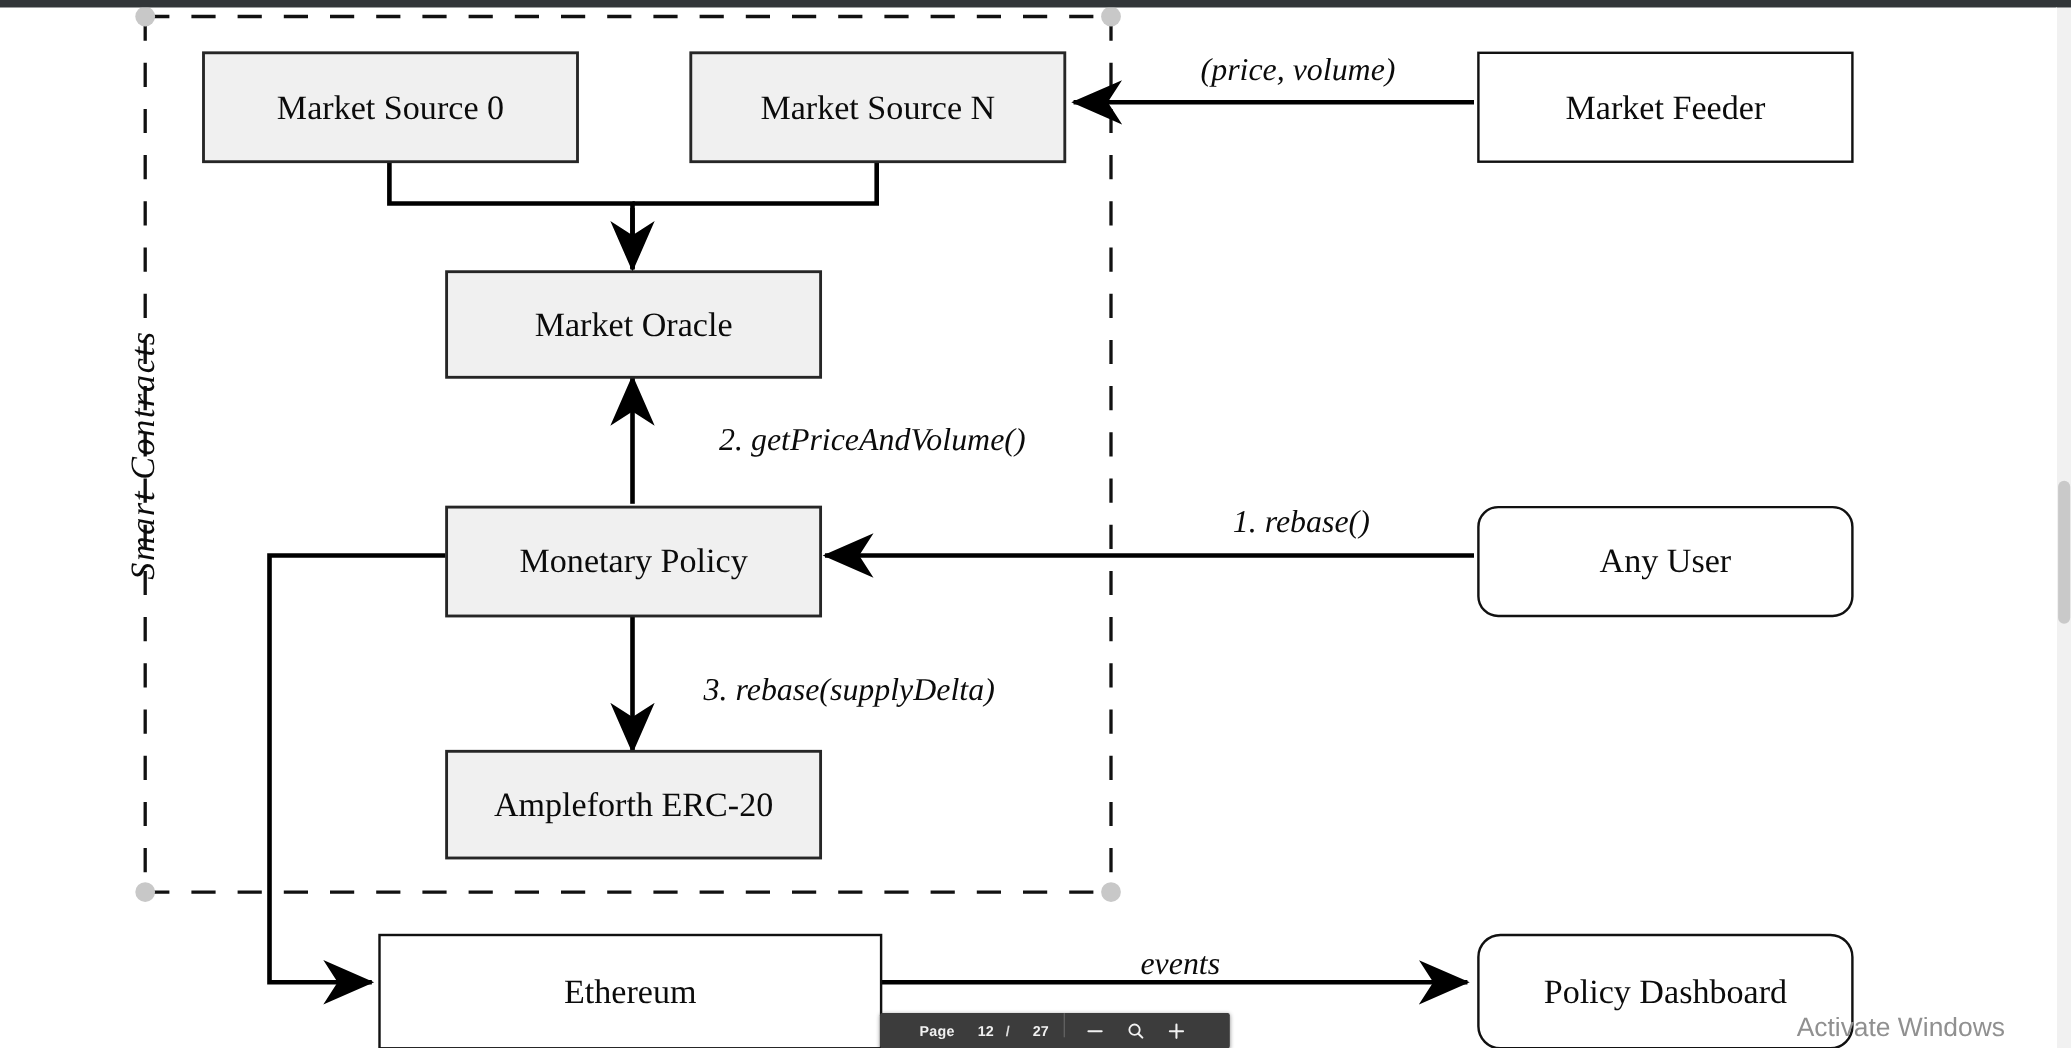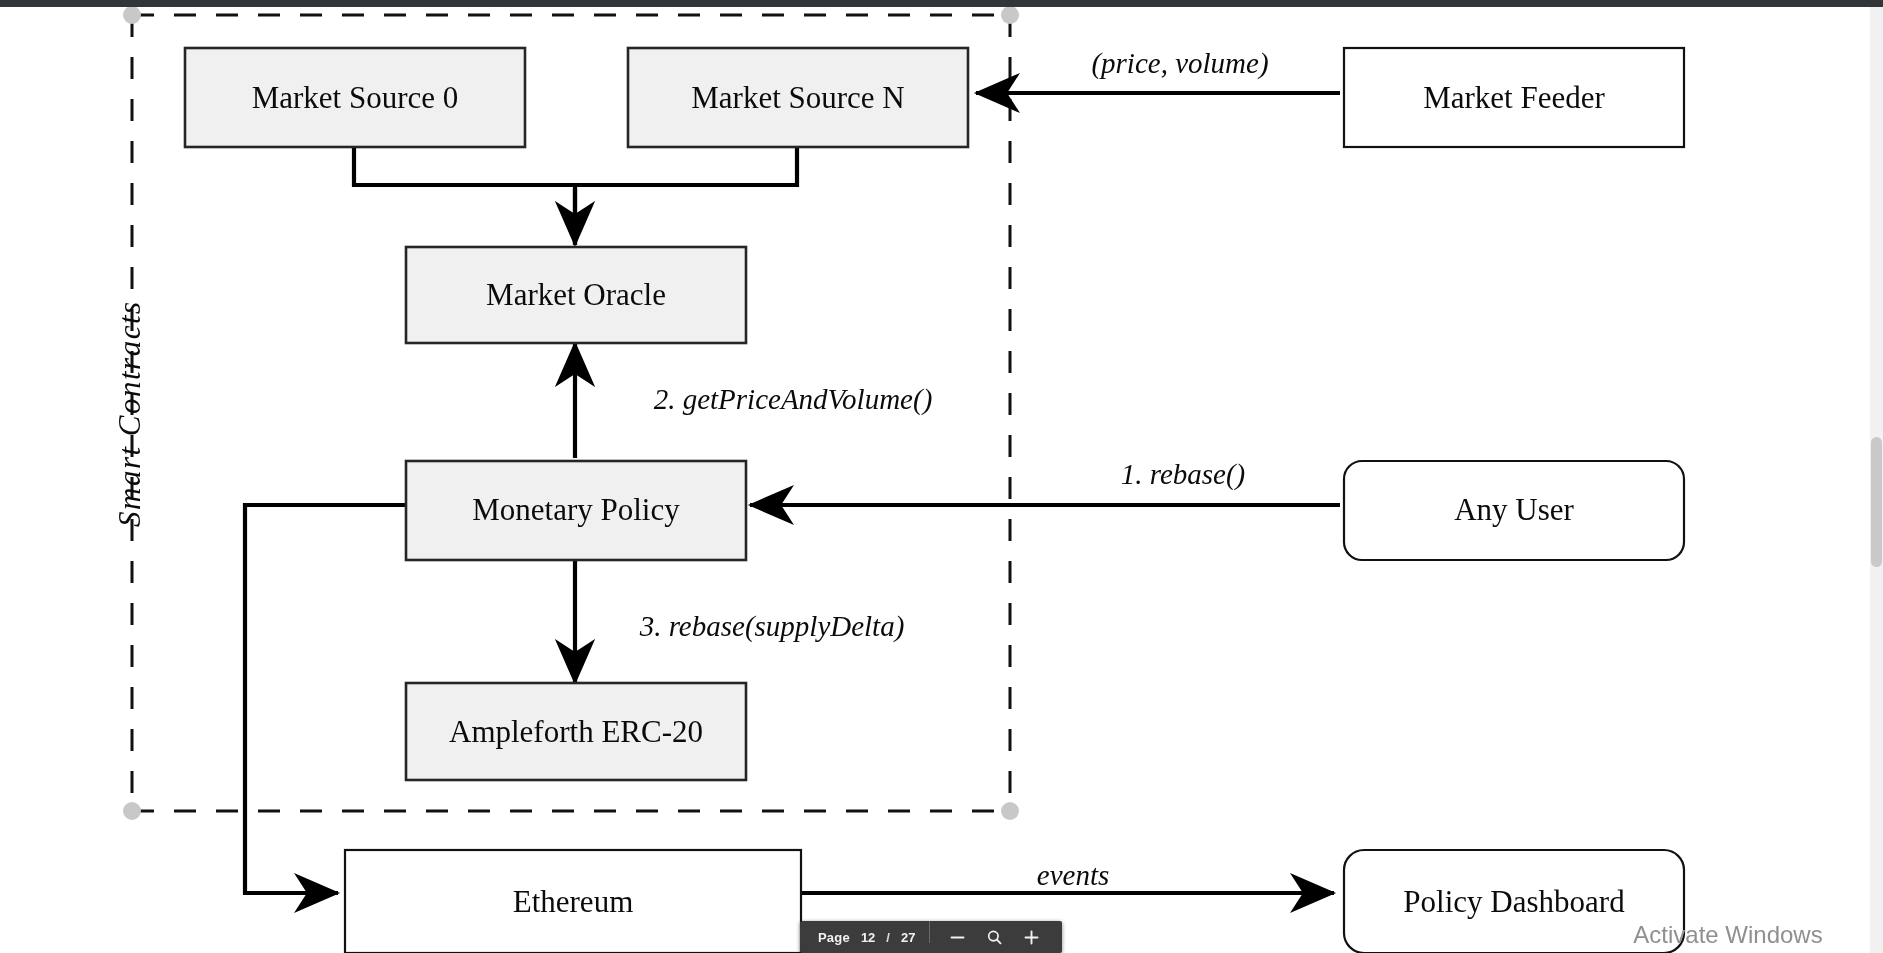--- a/index.html
+++ b/index.html
@@ -87,36 +87,36 @@
     position: absolute;
     left: 800px;
     top: 921px;
     height: 32px;
     display: flex;
     background: #3c3c3c;
     color: #f1f1f1;
     font-family: "Liberation Sans", sans-serif;
     font-size: 13px;
     border-radius: 2px;
-    padding: 0 4px;
+    padding: 0 22px;
     box-shadow: 0 1px 4px rgba(0,0,0,.45);
   }
   .pdf-toolbar .grp {
     display: flex;
     align-items: center;
     gap: 11px;
     padding: 0 14px;
   }
   .pdf-toolbar .sep {
     width: 1px;
     height: 22px;
     background: #6a6a6a;
   }
   .pdf-toolbar .lbl { font-weight: 700; letter-spacing: .2px; }
-  .pdf-toolbar .num { font-weight: 700; }
+  .pdf-toolbar .num { font-weight: 700; margin-left: 10px; }
   .pdf-toolbar .slash { font-weight: 700; opacity: .9; }
   .tb-btn {
     width: 26px; height: 26px;
     display: flex; align-items: center; justify-content: center;
     color: #f1f1f1;
     cursor: pointer;
     user-select: none;
   }
   .tb-btn svg { display: block; }
 

